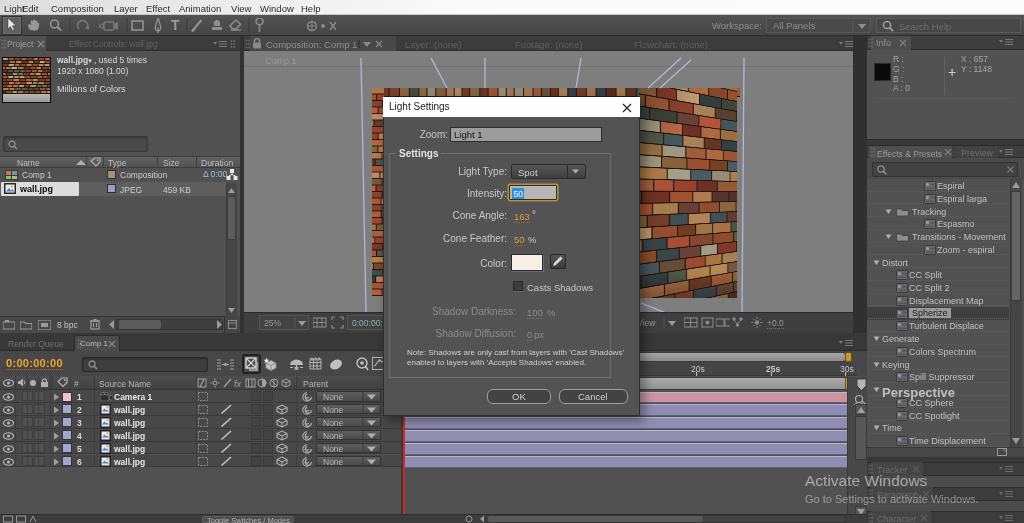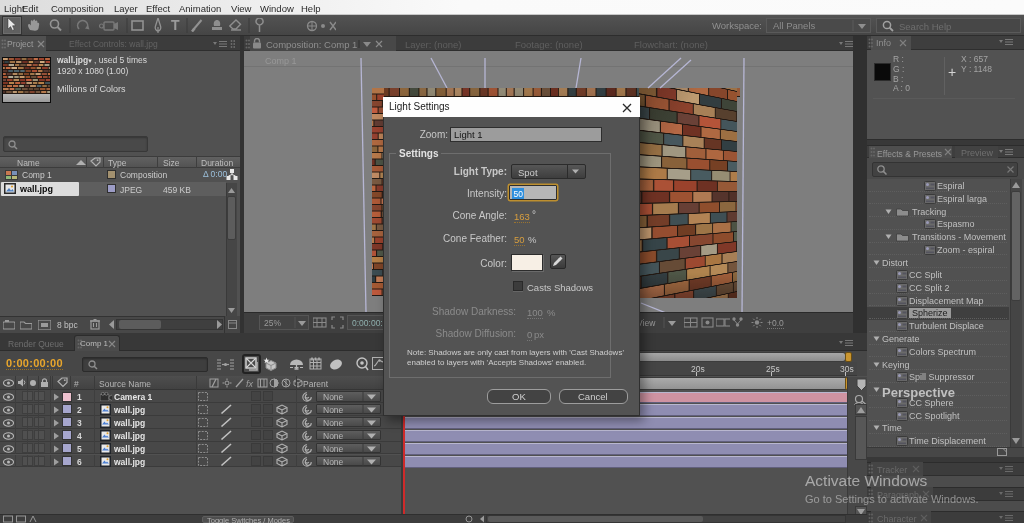--- a/index.html
+++ b/index.html
@@ -1356,21 +1356,21 @@
     </svg>
   </div>
 <div class="ab" style="left:57px;top:377px;width:11px;height:11px;">
     <svg width="11" height="11" xmlns="http://www.w3.org/2000/svg">
       <path d="M1 4.5 L5 1 L10 1 L10 5.5 L6 9.5 Z" fill="none" stroke="#b0b0b0" stroke-width="1.2"></path>
       <circle cx="7.8" cy="3.2" r="0.9" fill="#b0b0b0"></circle>
     </svg>
   </div>
 <div class="tx" style="left:74px;top:379px;font-size:8.5px;color:#b5b5b5;font-weight:normal;">#</div>
 <div class="tx" style="left:99px;top:379px;font-size:8.5px;color:#b5b5b5;font-weight:normal;">Source Name</div>
-<div class="ab" style="left:197px;top:377px;width:95px;height:12px;padding-left:12px;">
+<div class="ab" style="left:185px;top:377px;width:95px;height:12px;padding-left:12px;">
     <svg width="95" height="12" xmlns="http://www.w3.org/2000/svg">
       <g fill="none" stroke="#a0a0a0" stroke-width="1">
         <rect x="1" y="2" width="8" height="8"></rect>
         <path d="M3 10 L7 2" stroke-width="1.2"></path>
         <g transform="translate(13,0)">
           <circle cx="5" cy="6" r="2"></circle>
           <line x1="5" y1="1.5" x2="5" y2="3"></line>
           <line x1="5" y1="9" x2="5" y2="10.5"></line>
           <line x1="0.5" y1="6" x2="2" y2="6"></line>
           <line x1="8" y1="6" x2="9.5" y2="6"></line>
@@ -1778,21 +1778,21 @@
 <div class="ab" style="left:196px;top:454.5px;width:1px;height:12.9px;background:#3e3e3e"></div>
 <div class="ab" style="left:296px;top:454.5px;width:1px;height:12.9px;background:#3e3e3e"></div>
 <div class="ab" style="left:0px;top:467.4px;width:402px;height:47px;background:#515151"></div>
 <div class="ab" style="left:401px;top:351px;width:2px;height:172px;background:#3a3a3a"></div>
 <div class="ab" style="left:403px;top:351px;width:454px;height:25px;background:#474747"></div>
 <div class="ab" style="left:403px;top:352px;width:443px;height:10px;background:linear-gradient(#a6a6a6,#8c8c8c);border:1px solid #3c3c3c;border-radius:3px"></div>
 <div class="ab" style="left:845px;top:352px;width:7px;height:10px;background:#c9952f;border:1px solid #6b4e12;border-radius:2px"></div>
 <div class="ab" style="left:403px;top:362px;width:454px;height:14px;background:#454545;border-bottom:1px solid #383838"></div>
 <div class="tx" style="left:691px;top:363.5px;font-size:8.5px;color:#c8c8c8;font-weight:normal;">20s</div>
 <div class="ab" style="left:696px;top:372px;width:1px;height:4px;background:#c0c0c0"></div>
-<div class="tx" style="left:766px;top:363.5px;font-size:8.5px;color:#c8c8c8;font-weight:normal;">25s</div>
+<div class="tx" style="left:766px;top:363.5px;font-size:8.5px;color:#c8c8c8;font-weight:bold;">25s</div>
 <div class="ab" style="left:771px;top:372px;width:1px;height:4px;background:#c0c0c0"></div>
 <div class="tx" style="left:840px;top:363.5px;font-size:8.5px;color:#c8c8c8;font-weight:normal;">30s</div>
 <div class="ab" style="left:845px;top:372px;width:1px;height:4px;background:#c0c0c0"></div>
 <div class="ab" style="left:403px;top:377px;width:444px;height:13px;background:linear-gradient(#ababab,#939393);border:1px solid #3c3c3c"></div>
 <div class="ab" style="left:845px;top:377px;width:7px;height:13px;background:#c9952f;border:1px solid #6b4e12;border-radius:2px"></div>
 <div class="ab" style="left:855px;top:378px;width:13px;height:13px;z-index:5">
     <svg width="13" height="13" xmlns="http://www.w3.org/2000/svg">
       <path d="M2 1 L11 1 L11 8 L6.5 12.5 L2 8 Z" fill="#b5b5b5" stroke="#3e3e3e"></path>
     </svg>
   </div>
@@ -1853,21 +1853,21 @@
     <div class="tx" style="left:5px;top:3px;font-size:10px;color:#1a1a1a">Light Settings</div>
     <svg class="ab" style="left:238px;top:5px" width="10" height="10">
       <path d="M1 1 L9 9 M9 1 L1 9" stroke="#2a2a2a" stroke-width="1.3"></path>
     </svg>
   </div>
 <div class="tx" style="left:248px;top:129px;font-size:10px;color:#c8c8c8;font-weight:normal;width:200px;text-align:right;z-index:60">Zoom:</div>
 <div class="ab" style="left:450px;top:127px;width:152px;height:15px;background:#9c9c9c;border:1px solid #2e2e2e;z-index:60"></div>
 <div class="tx" style="left:454px;top:129px;font-size:9.5px;color:#141414;font-weight:normal;;z-index:60">Light 1</div>
 <div class="ab" style="left:389px;top:153px;width:222px;height:225px;border:1px solid #6e6e6e;z-index:60"></div>
 <div class="tx" style="left:396px;top:148px;font-size:10px;color:#e2e2e2;font-weight:bold;background:#535353;padding:0 3px;z-index:60">Settings</div>
-<div class="tx" style="left:307px;top:166px;font-size:10px;color:#c8c8c8;font-weight:bold;width:200px;text-align:right;z-index:60">Light Type:</div>
+<div class="tx" style="left:307px;top:166px;font-size:10px;color:#c8c8c8;font-weight:normal;width:200px;text-align:right;z-index:60">Light Type:</div>
 <div class="ab" style="left:511px;top:164px;width:75px;height:15px;background:linear-gradient(#565656,#3e3e3e);border:1px solid #2b2b2b;border-radius:2px;z-index:60"></div>
 <div class="tx" style="left:518px;top:167px;font-size:9.5px;color:#cccccc;font-weight:normal;;z-index:60">Spot</div>
 <svg class="ab" style="left:567px;top:165px;z-index:61" width="19" height="13">
     <line x1="0.5" y1="0" x2="0.5" y2="13" stroke="#2b2b2b"></line>
     <path d="M5 4.5 L12 4.5 L8.5 8.5 Z" fill="#b0b0b0"></path>
   </svg>
 <div class="tx" style="left:307px;top:188px;font-size:10px;color:#c8c8c8;font-weight:normal;width:200px;text-align:right;z-index:60">Intensity:</div>
 <div class="ab" style="left:509px;top:185px;width:48px;height:15px;background:#b6b6b6;border:1px solid #2e2e2e;box-shadow:0 0 0 1.5px #bd8f2f;border-radius:1px;z-index:60"></div>
 <div class="tx" style="left:512px;top:188px;font-size:8.5px;color:#ffffff;font-weight:normal;background:#2f8fdd;padding:0.5px 1.5px;z-index:60">50</div>
 <div class="tx" style="left:307px;top:210px;font-size:10px;color:#c8c8c8;font-weight:normal;width:200px;text-align:right;z-index:60">Cone Angle:</div>

